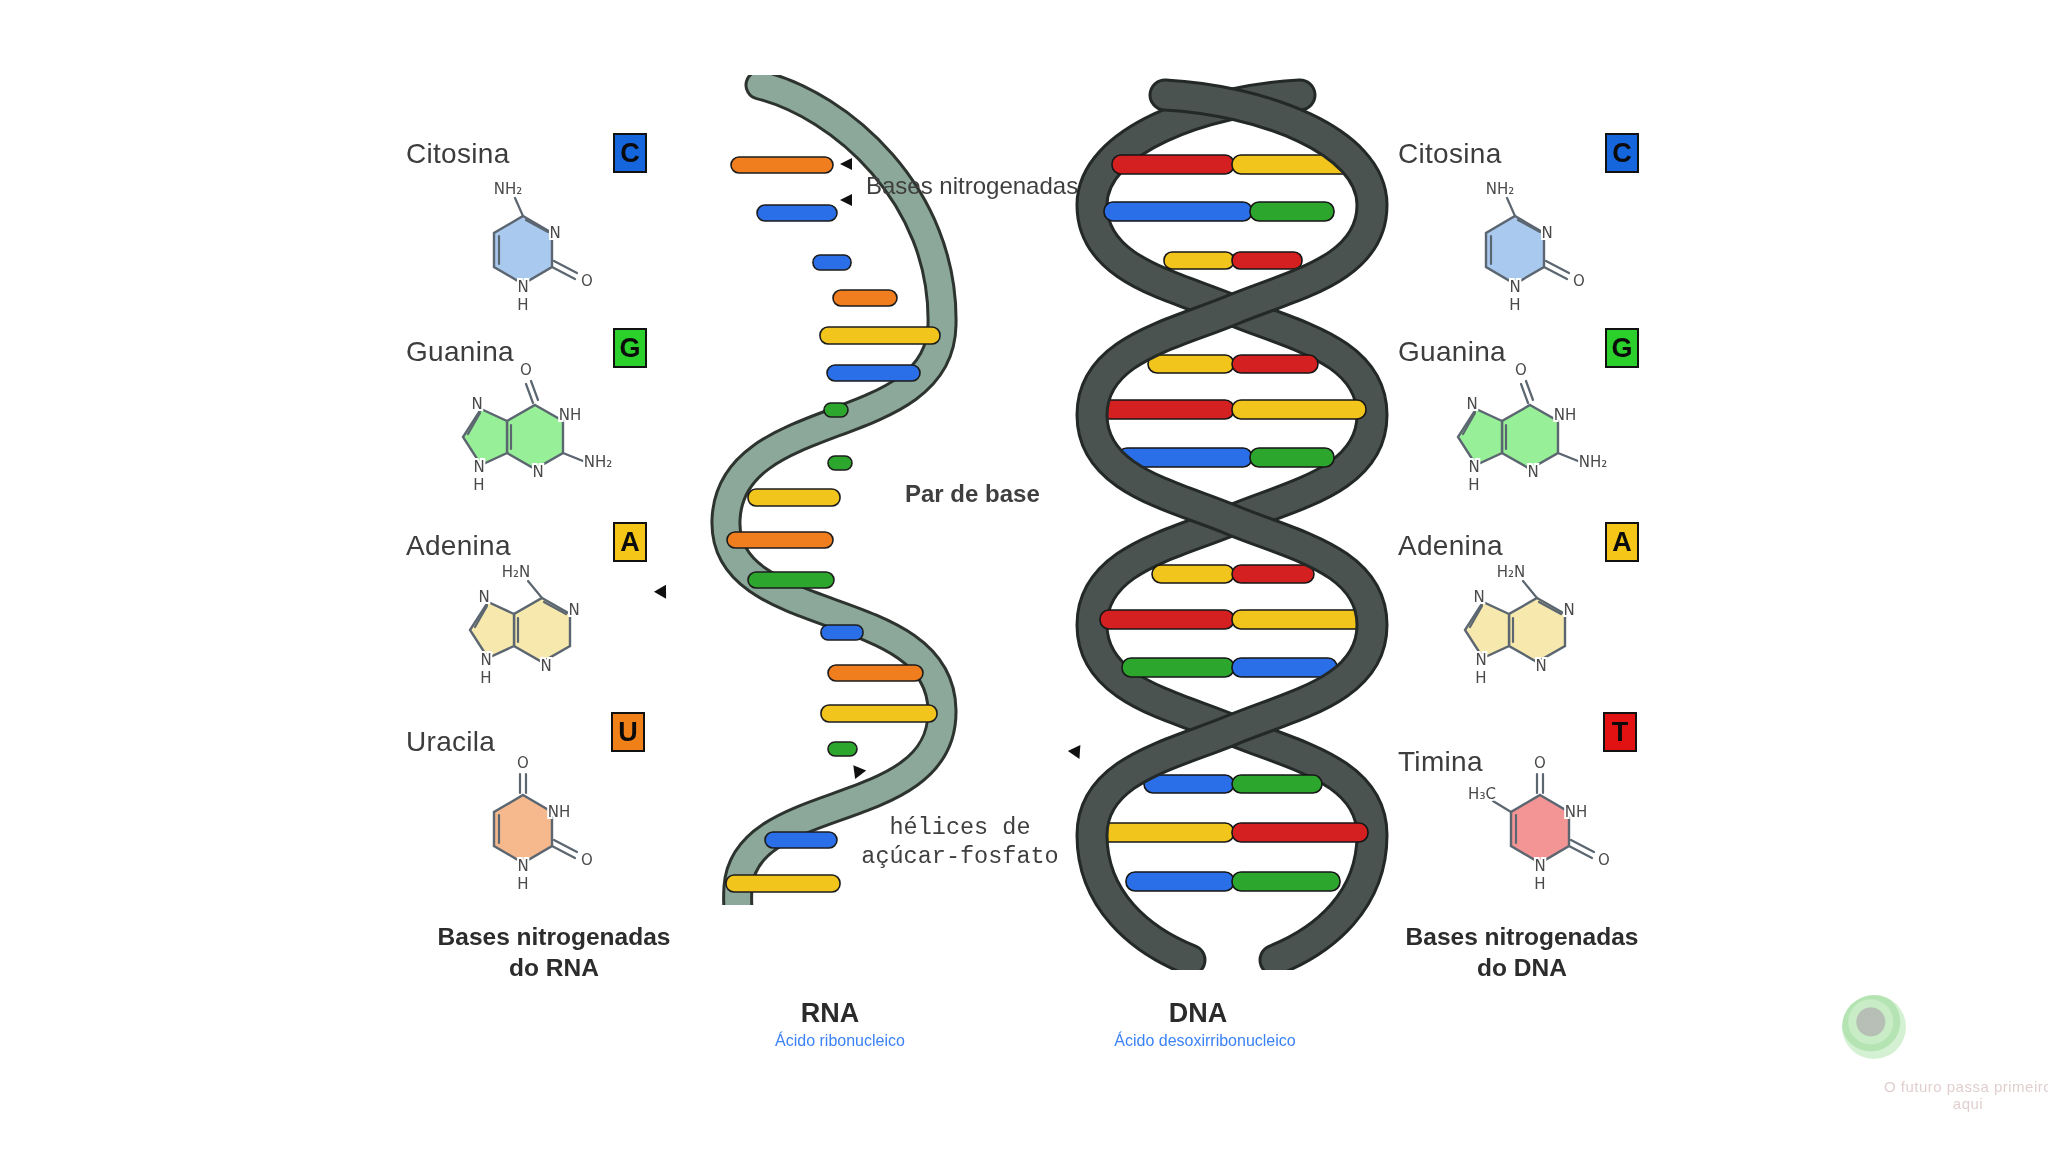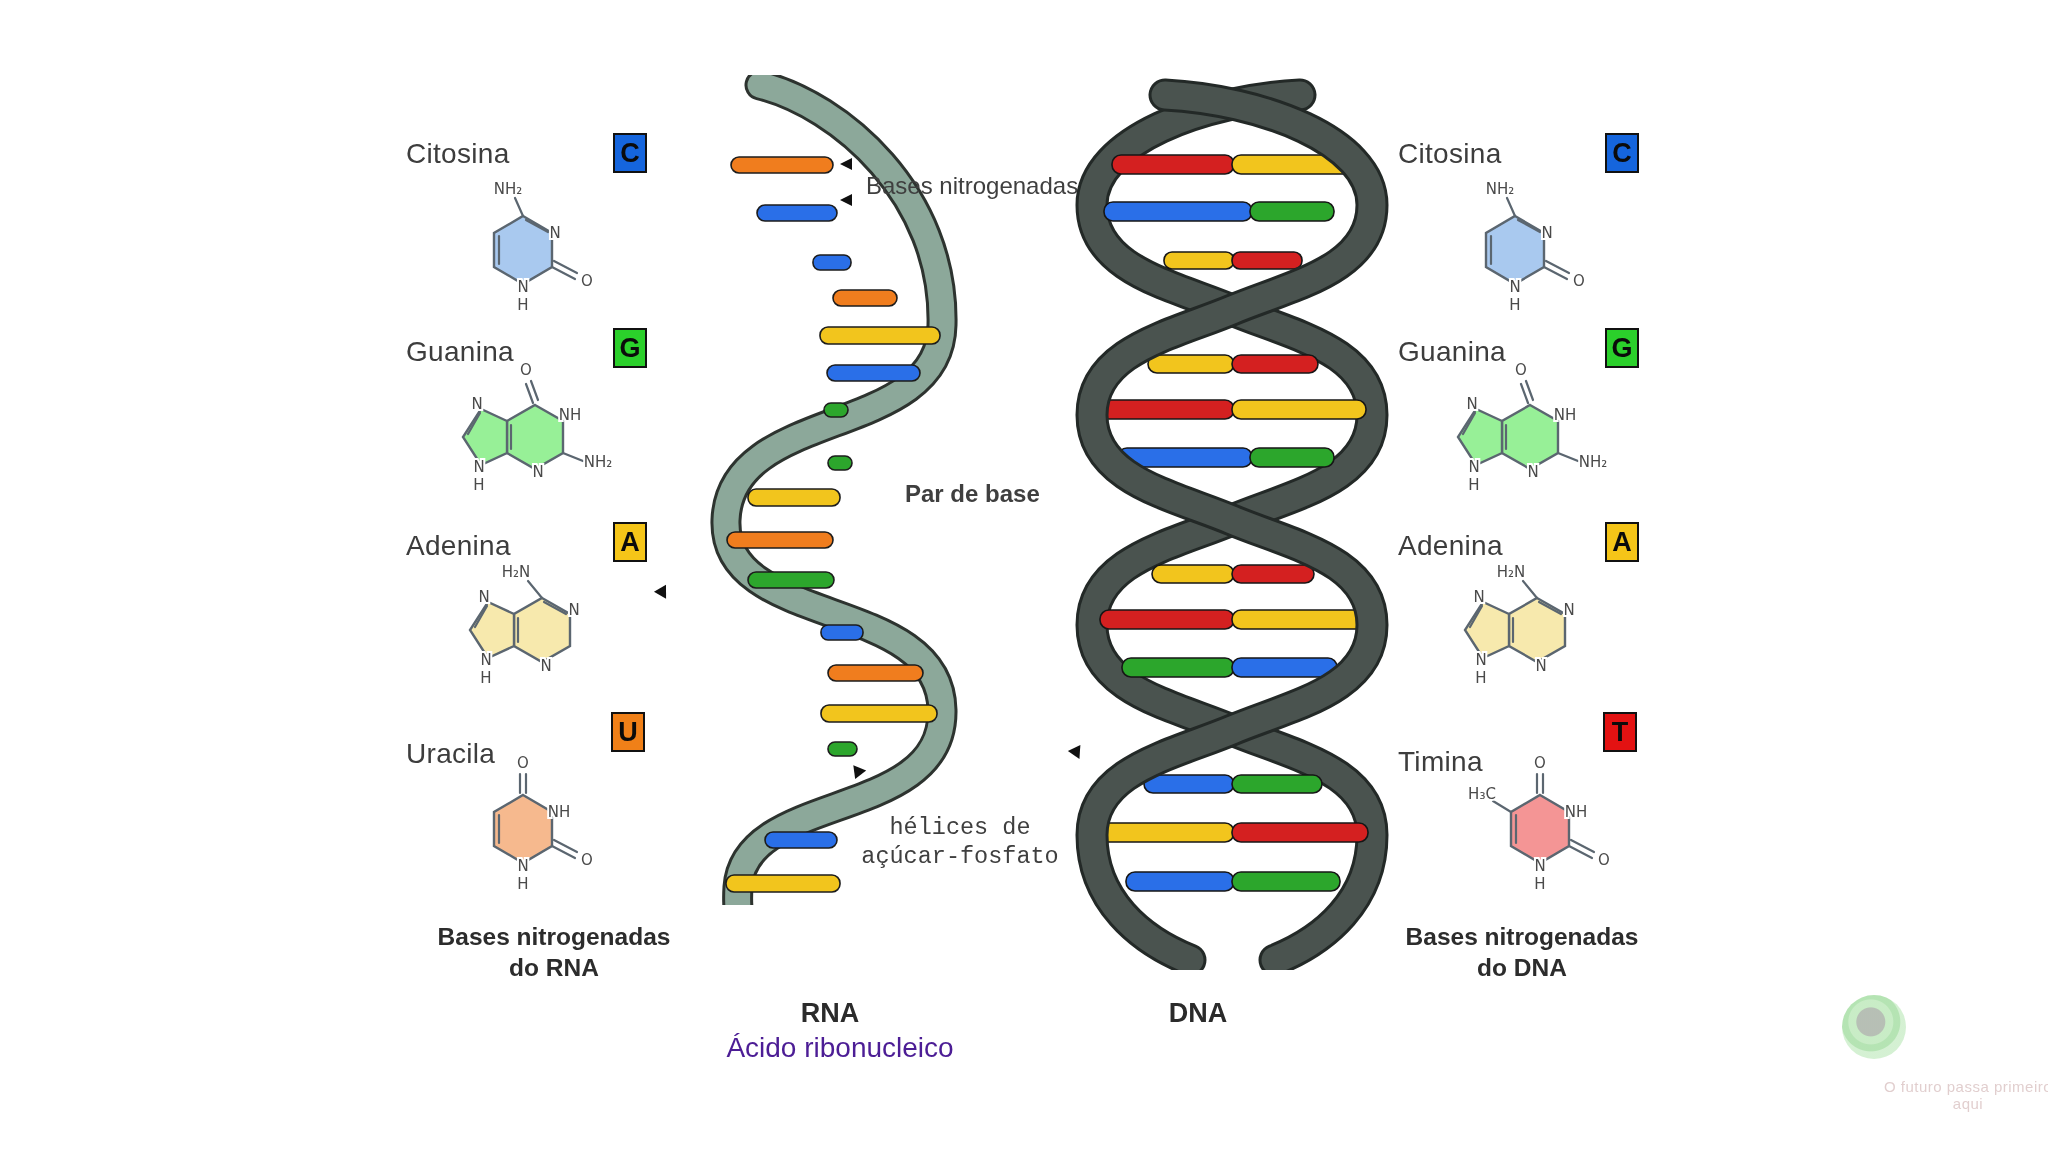--- a/index.html
+++ b/index.html
@@ -8,21 +8,21 @@
   .abs{position:absolute;}
   .bname{font-size:28px;color:#3d3d3d;letter-spacing:.3px;}
   .badge{width:34px;height:40px;border:2.5px solid #111;display:flex;align-items:center;justify-content:center;
          font-weight:bold;font-size:27px;color:#0b0b0b;box-sizing:border-box;}
   .badge-c{background:#1565dd;} .badge-g{background:#2bd02b;} .badge-a{background:#f5c518;}
   .badge-u{background:#f08018;} .badge-t{background:#e31212;}
   .panel-caption{font-size:24.5px;font-weight:600;color:#2c2c2c;text-align:center;line-height:1.25;}
   .annot{font-size:24px;color:#3f3f3f;}
   .annot-center{text-align:center;line-height:1.22;font-size:23.5px;color:#3f3f3f;}
   .acid-title{font-size:27px;font-weight:600;color:#2b2b2b;text-align:center;}
-  .acid-sub{font-size:28px;color:#4c1d95;text-align:center;}
+  .acid-sub{font-size:16px;color:#3b82f6;text-align:center;}
   .atom{font-family:"DejaVu Sans",sans-serif;font-size:15px;fill:#4a4a4a;paint-order:stroke;stroke:#ffffff;
         stroke-width:4px;text-anchor:middle;}
   .bond{stroke:#5b6670;stroke-width:2.2;fill:none;stroke-linecap:round;}
   .ringl{stroke:#5b6670;stroke-width:2.4;}
   .arrow-left{width:0;height:0;border-top:6px solid transparent;border-bottom:6px solid transparent;border-right:12px solid #101010;}
   .tri{width:0;height:0;border-left:7px solid transparent;border-right:7px solid transparent;border-bottom:12px solid #101010;}
   .wm-circle{width:64px;height:64px;border-radius:50%;
      background:radial-gradient(circle at 45% 42%, #aab4a8 0 14px, #bfe9bc 15px 22px, #a8dfa6 23px 29px, #cdeecb 30px);
      opacity:.85;}
   .wm-tag{font-size:15px;color:rgba(200,165,165,0.55);letter-spacing:.5px;}
@@ -83,21 +83,21 @@
     <line class="bond" x1="88" y1="83" x2="88" y2="107"></line>
     <line class="bond" x1="45" y1="92" x2="57" y2="71"></line>
     <text class="atom" x="86" y="42">H₂N</text>
     <text class="atom" x="144" y="80">N</text>
     <text class="atom" x="116" y="136">N</text>
     <text class="atom" x="54" y="67">N</text>
     <text class="atom" x="56" y="130">N</text>
     <text class="atom" x="56" y="148">H</text>
   </svg>
 
-  <div class="abs bname" style="left:406px;top:726px;margin-top:12px;">Uracila</div>
+  <div class="abs bname" style="left:406px;top:726px;">Uracila</div>
   <div class="abs badge badge-u" style="left:611px;top:712px;">
       <span>U</span>
     </div>
   <svg class="abs" style="left:445px;top:737px;" width="170" height="165">
     <polygon class="ringl" fill="#f6b98e" points="78,58 107,75 107,109 78,126 49,109 49,75"></polygon>
     <line class="bond" x1="75" y1="56" x2="75" y2="37"></line>
     <line class="bond" x1="81" y1="56" x2="81" y2="37"></line>
     <line class="bond" x1="54" y1="78" x2="54" y2="106"></line>
     <line class="bond" x1="107" y1="109" x2="130" y2="121"></line>
     <line class="bond" x1="109" y1="103" x2="132" y2="115"></line>
@@ -184,20 +184,21 @@
     <div>hélices de</div>
     <div>açúcar-fosfato</div>
   </div>
   <div class="abs tri" style="left:850px;top:764px;transform:rotate(-38deg);"></div>
   <div class="abs tri" style="left:1070px;top:744px;transform:rotate(34deg);"></div>
   <div class="abs tri" style="left:656px;top:584px;transform:rotate(30deg);"></div>
 
   <div class="abs acid-title" style="left:730px;top:998px;width:200px;">RNA</div>
   <div class="abs acid-sub" style="left:690px;top:1032px;width:300px;">Ácido ribonucleico</div>
   <div class="abs acid-title" style="left:1098px;top:998px;width:200px;">DNA</div>
+  <div class="abs acid-sub" style="left:1020px;top:1032px;width:370px;">Ácido desoxirribonucleico</div>
 
   <div class="abs bname" style="left:1398px;top:138px;">Citosina</div>
   <div class="abs badge badge-c" style="left:1605px;top:133px;">
       <span>C</span>
     </div>
   <svg class="abs" style="left:1437px;top:158px;" width="170" height="165">
     <polygon class="ringl" fill="#a9c9ef" points="78,58 107,75 107,109 78,126 49,109 49,75"></polygon>
     <line class="bond" x1="78" y1="58" x2="70" y2="40"></line>
     <line class="bond" x1="54" y1="78" x2="54" y2="106"></line>
     <line class="bond" x1="81" y1="62" x2="103" y2="74"></line>

